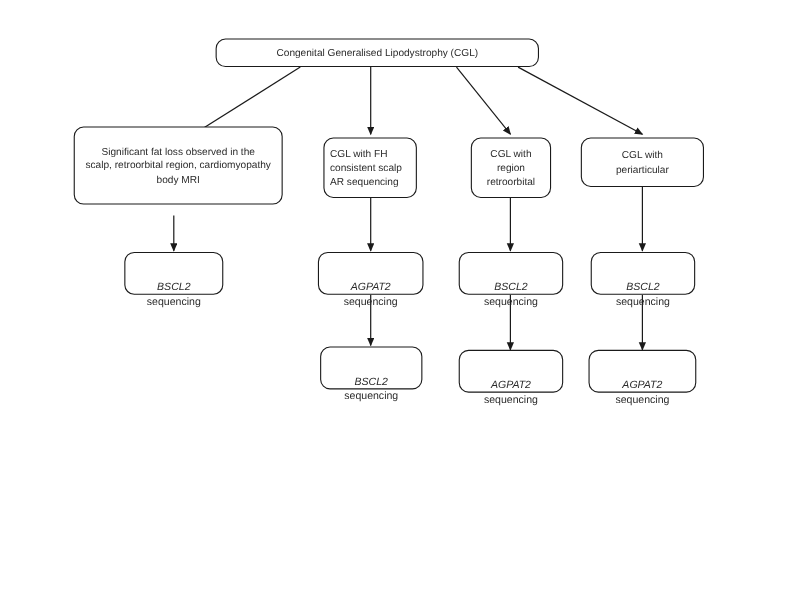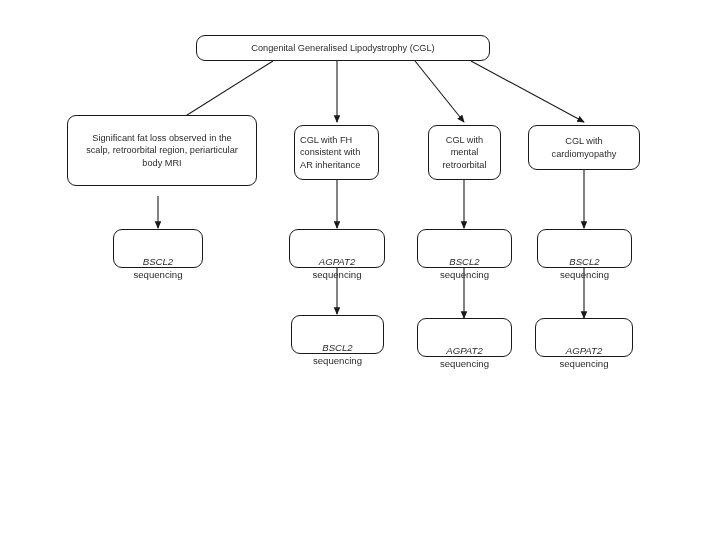--- a/index.html
+++ b/index.html
@@ -88,39 +88,39 @@
     <line x1="464" y1="268" x2="464" y2="318" stroke="#1a1a1a" stroke-width="1.1" marker-end="url(#arrowhead)"></line>
     <line x1="584" y1="268" x2="584" y2="318" stroke="#1a1a1a" stroke-width="1.1" marker-end="url(#arrowhead)"></line>
   </svg>
 
   <div class="node t-root" style="left:196px; top:35px; width:294px; height:26px;">
     <span class="ln">Congenital Generalised Lipodystrophy (CGL)</span>
   </div>
 
   <div class="node t-branch wrap" style="left:67px; top:115px; width:190px; height:71px;">
     <span class="ln">Significant fat loss observed in the</span>
-    <span class="ln">scalp, retroorbital region, periarticular</span>
+    <span class="ln">scalp, retroorbital region, cardiomyopathy</span>
     <span class="ln">body MRI</span>
   </div>
 
   <div class="node t-branch align-left" style="left:294px; top:125px; width:85px; height:55px;">
     <span class="ln">CGL with FH</span>
-    <span class="ln">consistent with</span>
-    <span class="ln">AR inheritance</span>
+    <span class="ln">consistent scalp</span>
+    <span class="ln">AR sequencing</span>
   </div>
 
   <div class="node t-branch" style="left:428px; top:125px; width:73px; height:55px;">
     <span class="ln">CGL with</span>
-    <span class="ln">mental</span>
+    <span class="ln">region</span>
     <span class="ln">retroorbital</span>
   </div>
 
   <div class="node t-branch" style="left:528px; top:125px; width:112px; height:45px;">
     <span class="ln">CGL with</span>
-    <span class="ln">cardiomyopathy</span>
+    <span class="ln">periarticular</span>
   </div>
 
   <div class="node t-gene" style="left:113px; top:229px; width:90px; height:39px;">
     <span class="ln gene">BSCL2</span>
     <span class="ln seq">sequencing</span>
   </div>
 
   <div class="node t-gene" style="left:289px; top:229px; width:96px; height:39px;">
     <span class="ln gene">AGPAT2</span>
     <span class="ln seq">sequencing</span>

